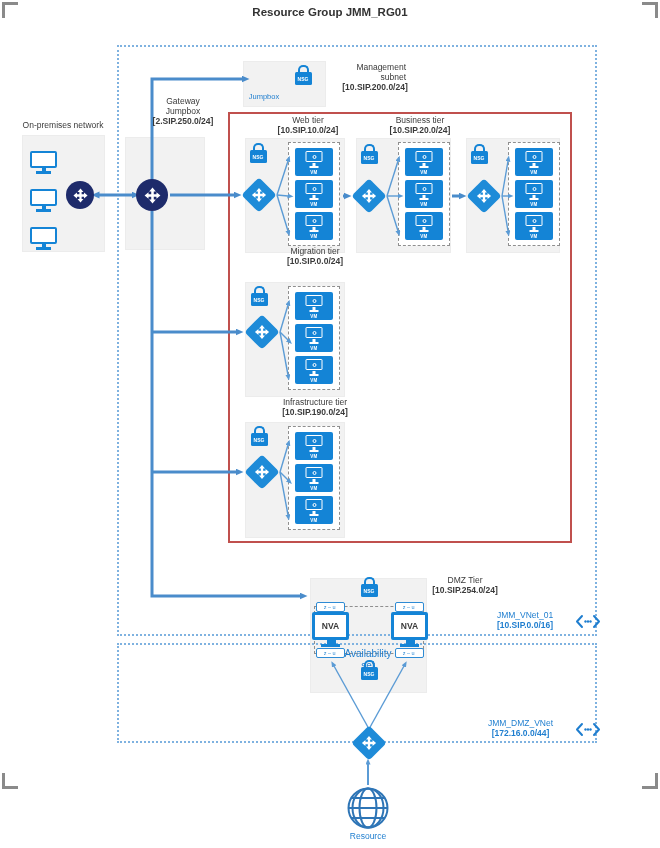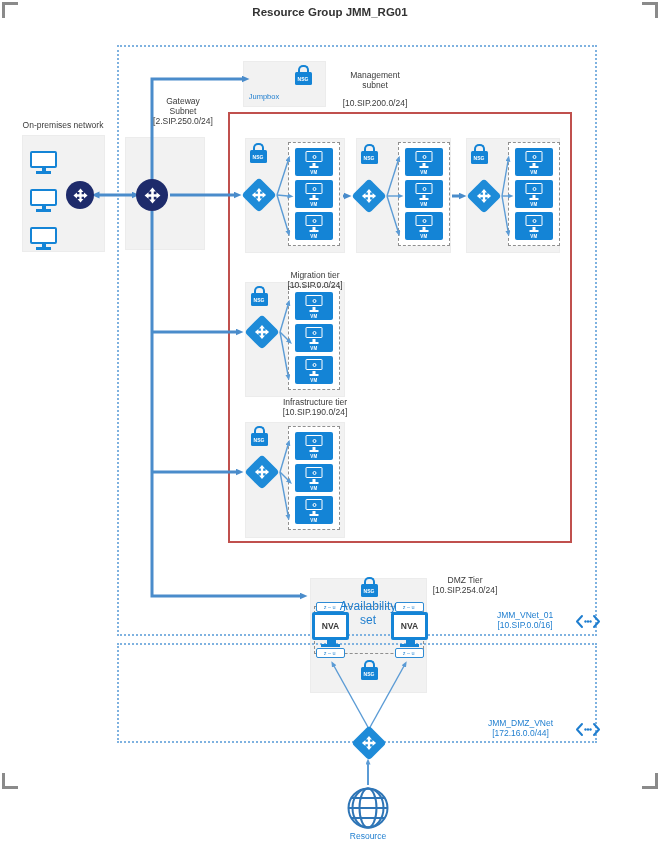--- a/index.html
+++ b/index.html
@@ -12,22 +12,22 @@
   .vnet-box   { position:absolute; border:2px dotted #7FB2E0; box-sizing:border-box; z-index:3; }
   .dash-box   { position:absolute; border:1px dashed #8F8F8F; box-sizing:border-box; z-index:4; }
   .vm-group   { background:#fff; display:flex; flex-direction:column; align-items:center;
                 justify-content:space-between; padding:5px 0; }
   .connectors { position:absolute; left:0; top:0; z-index:5; pointer-events:none; }
 
   
   .lbl { position:absolute; z-index:7; font-size:8.5px; color:#3A3A3A; text-align:center; line-height:1.2; }
   .lbl .nm   { white-space:nowrap; }
   .lbl .wrap { max-width:52px; margin:0 auto; }
-  .lbl .wrap2{ max-width:62px; margin:8px auto; }
-  .lbl .cidr { white-space:nowrap; }
+  .lbl .wrap2{ max-width:62px; margin:0 auto;text-align:right; }
+  .lbl .cidr { white-space:nowrap;font-weight:bold; }
   .blue-lbl  { color:#1F7ECF; }
   .title { position:absolute; left:0; top:6px; width:660px; text-align:center;
            font-size:11.5px; font-weight:600; color:#333; z-index:7; }
 
   
   .crop { position:absolute; width:13px; height:13px; z-index:8; }
   .crop.tl { left:2px;  top:2px;    border-left:3px solid #8A8A8A; border-top:3px solid #8A8A8A; }
   .crop.tr { right:2px; top:2px;    border-right:3px solid #8A8A8A; border-top:3px solid #8A8A8A; }
   .crop.bl { left:2px;  bottom:59px; border-left:3px solid #8A8A8A; border-bottom:3px solid #8A8A8A; }
   .crop.br { right:2px; bottom:59px; border-right:3px solid #8A8A8A; border-bottom:3px solid #8A8A8A; }
@@ -143,45 +143,53 @@
       <line x1="369" y1="729" x2="404" y2="666" marker-end="url(#ahs)"></line>
       <line x1="368" y1="785" x2="368" y2="764" stroke-width="2" marker-end="url(#ahs)"></line>
     </g>
   </svg>
 
   <div class="lbl" style="left:10px; top:120px; width:106px">
     <div class="nm">On-premises network</div>
   </div>
 
   <div class="lbl" style="left:141px; top:96px; width:84px">
-    <div class="wrap">Gateway Subnet</div>
+    <div class="wrap">Gateway Jumpbox</div>
     <div class="cidr">[2.SIP.250.0/24]</div>
   </div>
 
   <div class="lbl" style="left:333px; top:62px; width:84px">
     <div class="wrap2">Management subnet</div>
     <div class="cidr">[10.SIP.200.0/24]</div>
   </div>
 
-  <div class="lbl" style="left:260px; top:270px; width:110px">
+  <div class="lbl" style="left:253px; top:115px; width:110px">
+    <div class="nm">Web tier</div>
+      <div class="cidr">[10.SIP.10.0/24]</div>
+  </div>
+  <div class="lbl" style="left:365px; top:115px; width:110px">
+    <div class="nm">Business tier</div>
+      <div class="cidr">[10.SIP.20.0/24]</div>
+  </div>
+  <div class="lbl" style="left:260px; top:246px; width:110px">
     <div class="nm">Migration tier</div>
       <div class="cidr">[10.SIP.0.0/24]</div>
   </div>
   <div class="lbl" style="left:260px; top:397px; width:110px">
     <div class="nm">Infrastructure tier</div>
       <div class="cidr">[10.SIP.190.0/24]</div>
   </div>
   <div class="lbl" style="left:410px; top:575px; width:110px">
     <div class="nm">DMZ Tier</div>
       <div class="cidr">[10.SIP.254.0/24]</div>
   </div>
 
   <div class="lbl blue-lbl" style="left:237px; top:92px; width:54px; font-size:7.5px">Jumpbox</div>
 
-  <div class="lbl blue-lbl" style="left:338px; top:599px; width:60px; font-size:12px">Availability set</div>
+  <div class="lbl blue-lbl" style="left:338px; top:648px; width:60px; font-size:10px">Availability set</div>
 
   <div class="lbl blue-lbl" style="left:483px; top:610px; width:84px">
     <div class="nm">JMM_VNet_01</div>
       <div class="cidr">[10.SIP.0.0/16]</div>
   </div>
   <div class="icon" style="left:575px; top:614px">
     <svg width="26" height="15" viewBox="0 0 26 15">
       <g stroke="#1F7ECF" stroke-width="2" fill="none" stroke-linecap="round" stroke-linejoin="round">
         <path d="M7 2 L2 7.5 L7 13"></path>
           <path d="M19 2 L24 7.5 L19 13"></path>

